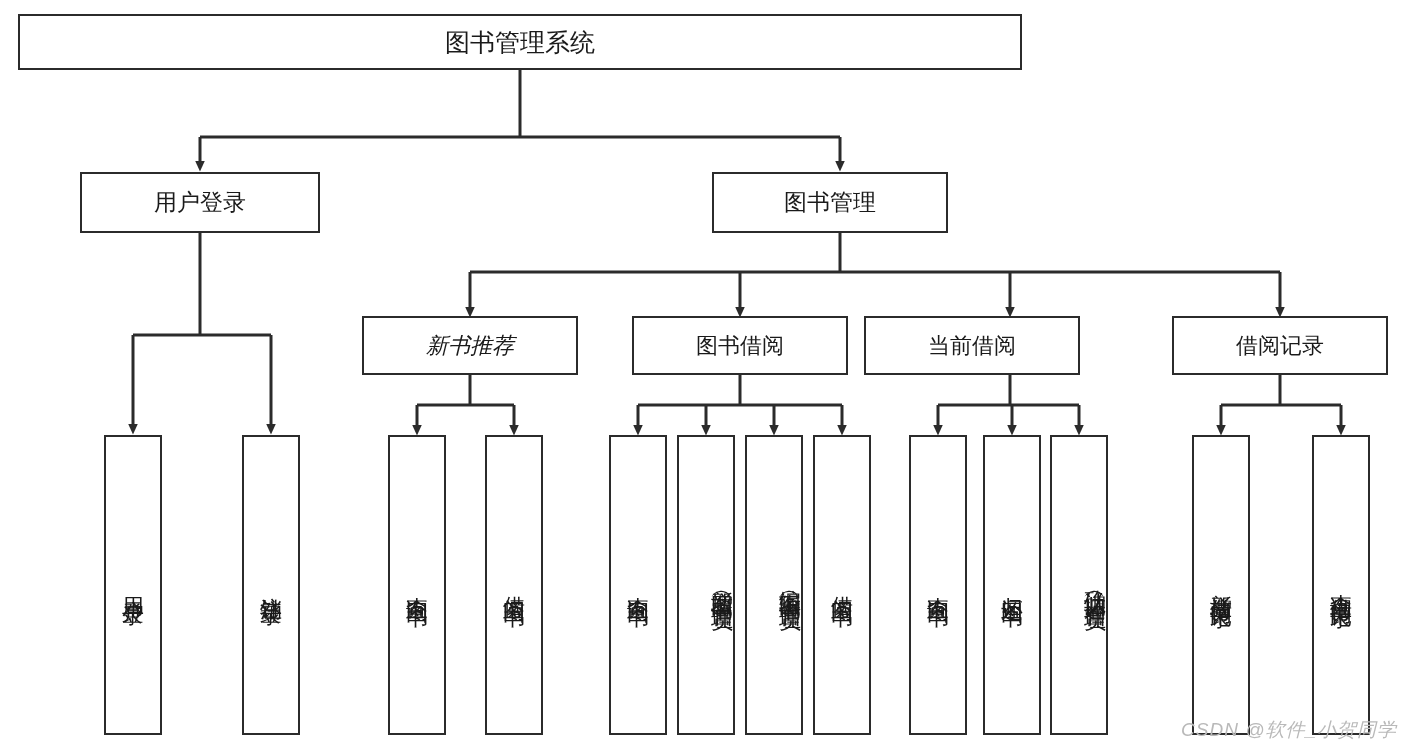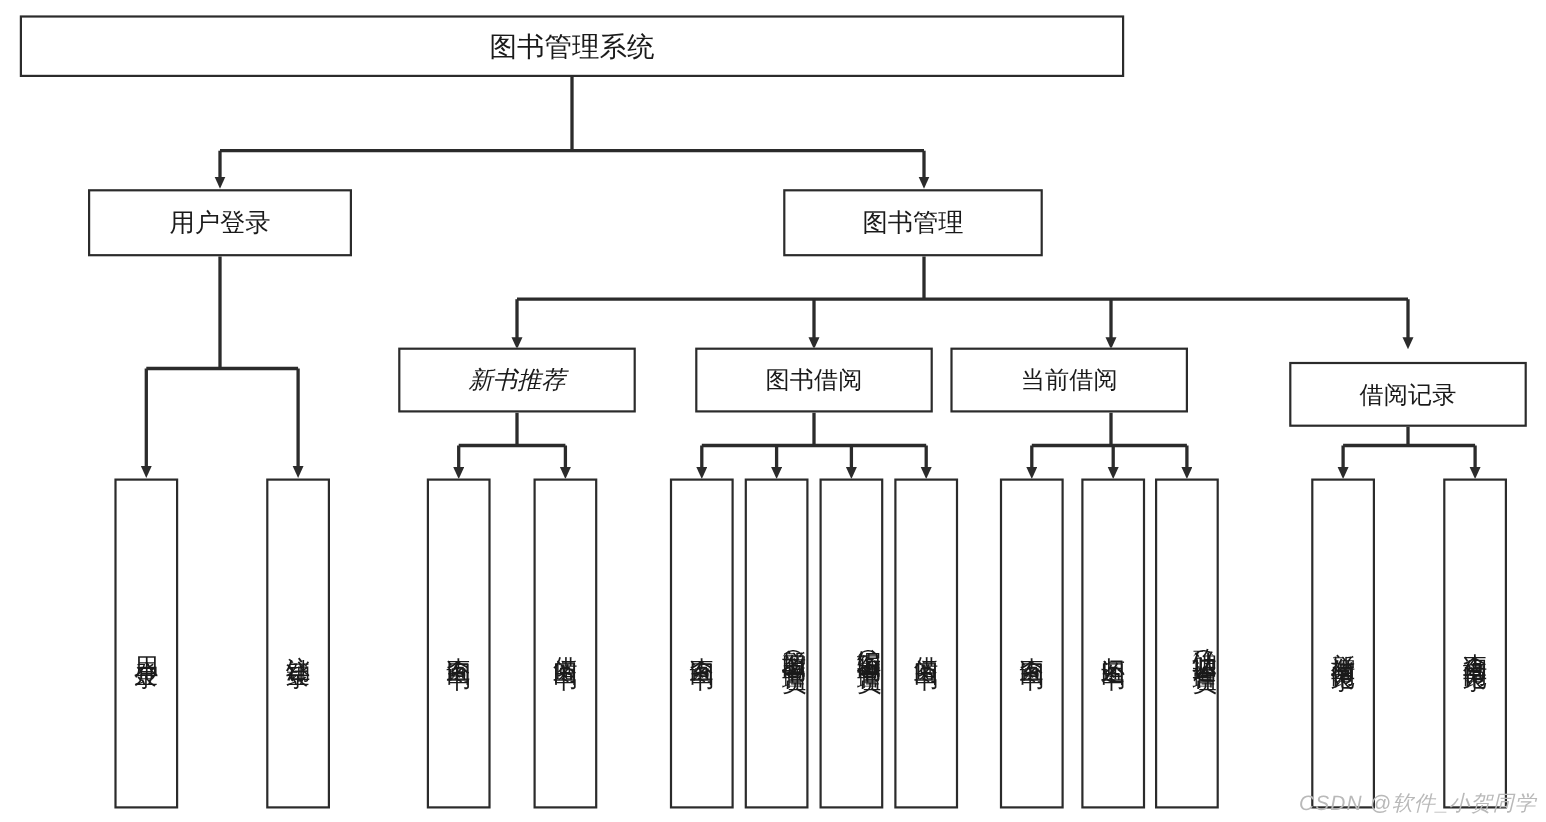--- a/index.html
+++ b/index.html
@@ -108,21 +108,21 @@
 
   <div class="node lvl2" style="left:362px;top:316px;width:216px;height:59px;font-style:italic;">
     <span>新书推荐</span>
   </div>
   <div class="node lvl2" style="left:632px;top:316px;width:216px;height:59px;">
     <span>图书借阅</span>
   </div>
   <div class="node lvl2" style="left:864px;top:316px;width:216px;height:59px;">
     <span>当前借阅</span>
   </div>
-  <div class="node lvl2" style="left:1172px;top:316px;width:216px;height:59px;margin-top:13px;">
+  <div class="node lvl2" style="left:1172px;top:316px;width:216px;height:59px;">
     <span>借阅记录</span>
   </div>
 
   <div class="node leaf" style="left:104px;top:435px;width:58px;height:300px;">
     <span class="leaf-text">用户登录</span>
   </div>
   <div class="node leaf" style="left:242px;top:435px;width:58px;height:300px;">
     <span class="leaf-text">注销登录</span>
   </div>
 

